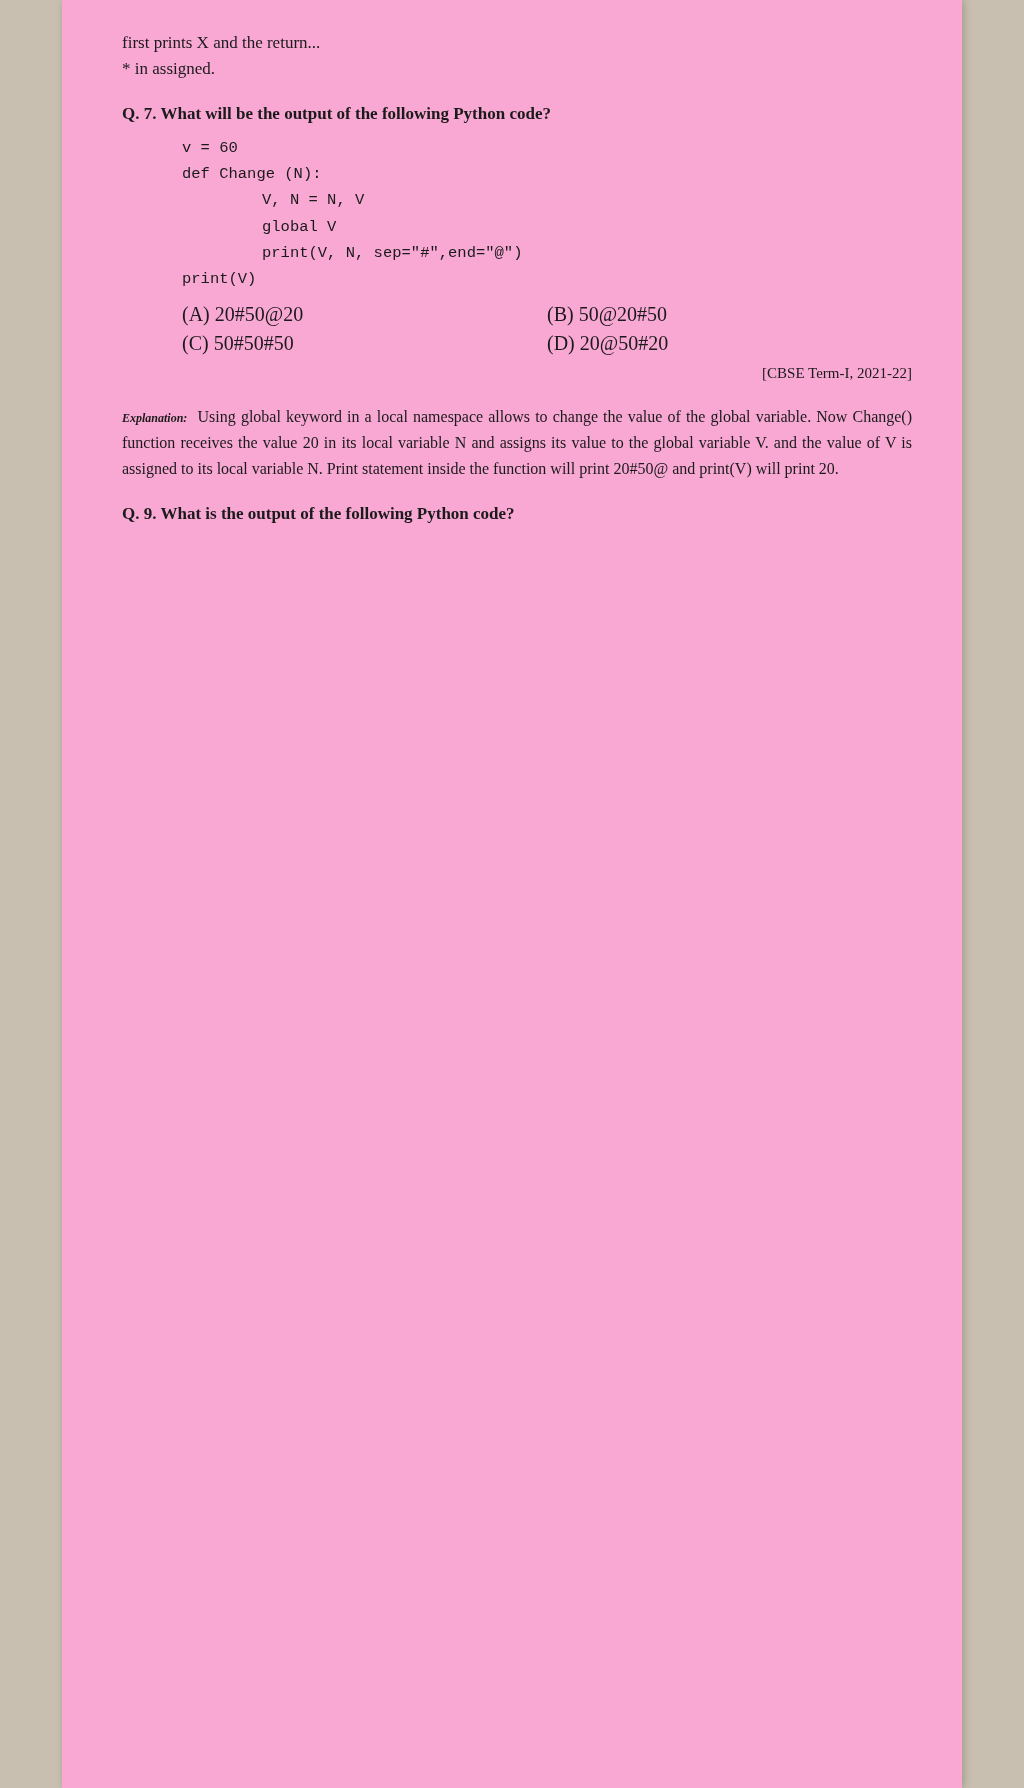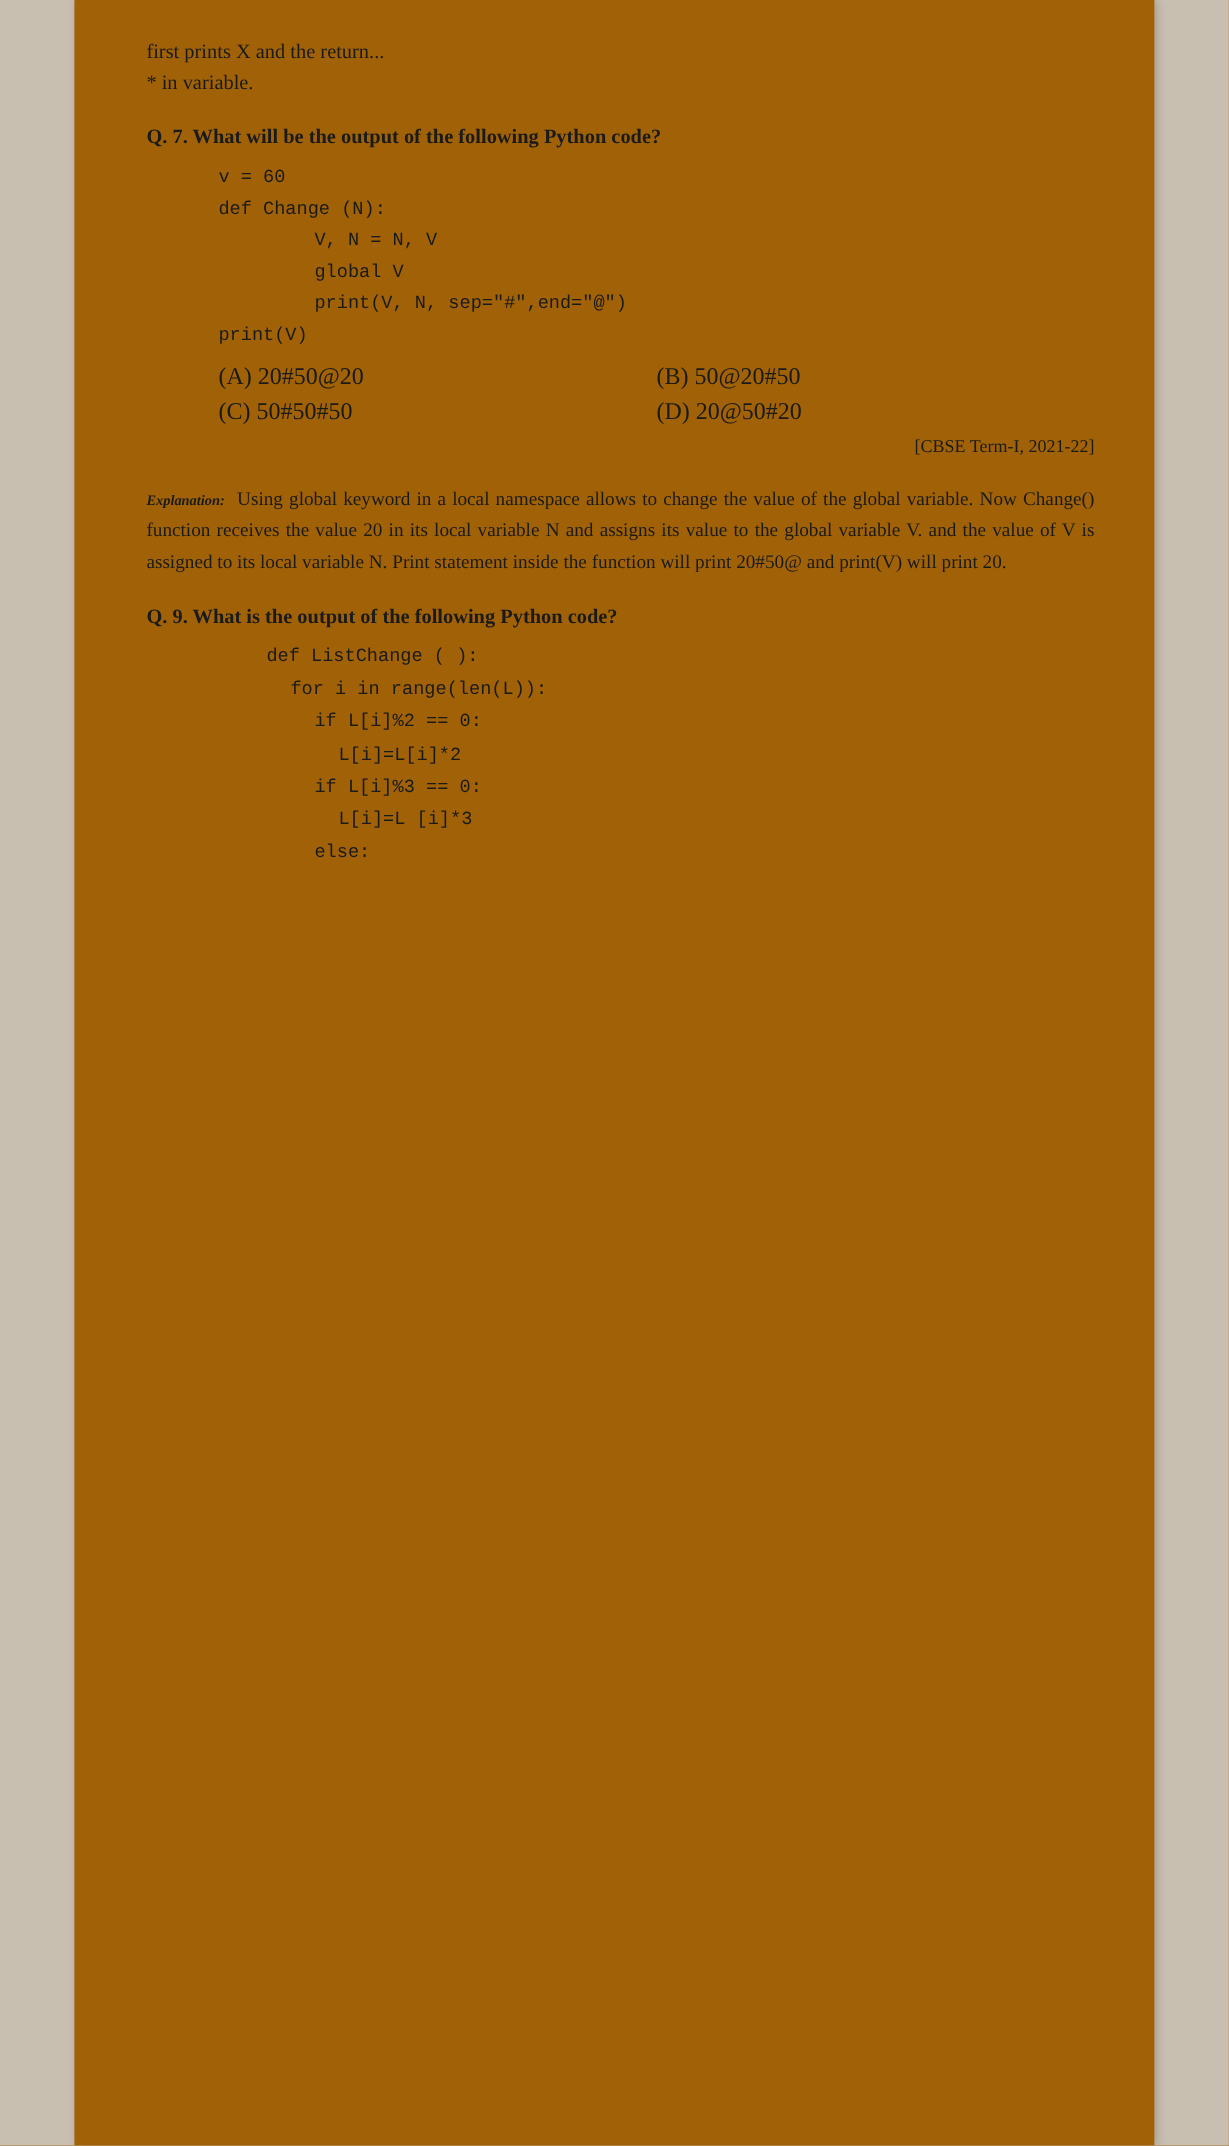--- a/index.html
+++ b/index.html
@@ -12,21 +12,21 @@
       background-color: #c8bfb0;
       font-family: 'Times New Roman', Times, serif;
       width: 1024px;
       min-height: 1788px;
       display: flex;
       justify-content: center;
       padding: 0;
     }
 
     .page {
-      background-color: #a16207;
+      background-color: #f9a8d4;
       width: 900px;
       min-height: 1788px;
       padding: 30px 50px 50px 60px;
       position: relative;
       box-shadow: 2px 0 8px rgba(0,0,0,0.2);
     }
 
     .intro-text {
       font-size: 17px;
       line-height: 1.5;
@@ -137,21 +137,21 @@
       padding-left: 60px;
     }
   </style>
 </head>
 <body>
 
 <div class="page">
 
   <div class="intro-text">
     <span>first prints X and the return...</span><br>
-    <span>* in variable.</span>
+    <span>* in assigned.</span>
   </div>
 
   <div class="question-block">
     <div class="question-title">
       <span>Q. 7.</span>
       <span>What will be the output of the following Python code?</span>
     </div>
 
     <div class="code-block">
       <div>v = 60</div>
@@ -178,24 +178,15 @@
       &nbsp;<span>Using global keyword in a local namespace allows to change the value of the global variable. Now Change() function receives the value 20 in its local variable N and assigns its value to the global variable V. and the value of V is assigned to its local variable N. Print statement inside the function will print 20#50@ and print(V) will print 20.</span>
     </div>
   </div>
 
   <div class="question-q8">
     <div class="q8-title">
       <span>Q. 9.</span>
       <span>What is the output of the following Python code?</span>
     </div>
 
-    <div class="code-centered">
-      <div>def ListChange ( ):</div>
-      <div class="indent-1">for i in range(len(L)):</div>
-      <div class="indent-2">if L[i]%2 == 0:</div>
-      <div class="indent-3">L[i]=L[i]*2</div>
-      <div class="indent-2">if L[i]%3 == 0:</div>
-      <div class="indent-3">L[i]=L [i]*3</div>
-      <div class="indent-2">else:</div>
-    </div>
   </div>
 
 </div>
 
 </body></html>

